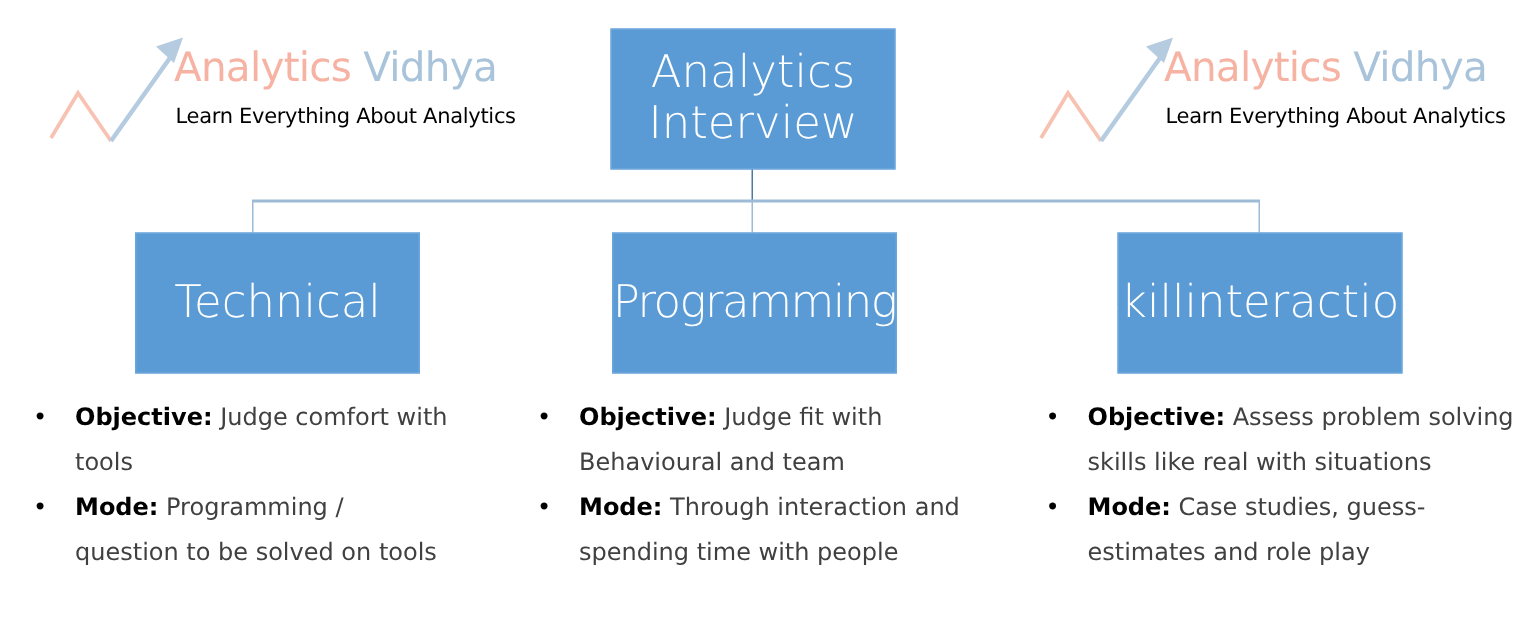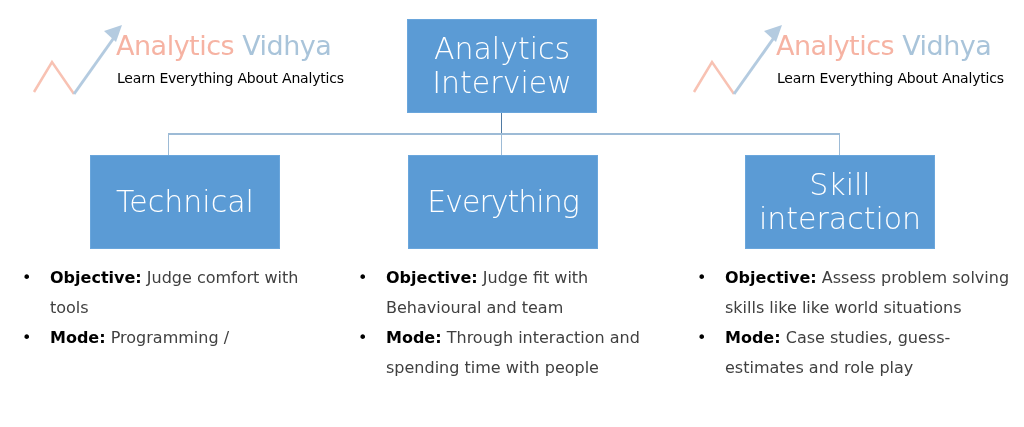--- a/index.html
+++ b/index.html
@@ -49,33 +49,33 @@
 <div class="line dark" style="left:501px; top:113px; width:1px; height:21px;"></div>
 <div class="line" style="left:168px; top:133px; width:672px; height:2px;"></div>
 <div class="line" style="left:168px; top:134px; width:1px; height:21px;"></div>
 <div class="line" style="left:501px; top:134px; width:1px; height:21px;"></div>
 <div class="line" style="left:839px; top:134px; width:1px; height:21px;"></div>
 
 <div class="box" style="left:74px; top:155px; width:190px; height:94px; font-size:30px; flex-direction:column;margin-left:16px;">
   <div>Technical</div>
 </div>
 <div class="box" style="left:408px; top:155px; width:190px; height:94px; font-size:30px; flex-direction:column;">
-  <div style="letter-spacing:-1px;">Everything</div>
+  <div style="letter-spacing:-1px;">Programming</div>
 </div>
-<div class="box" style="left:745px; top:155px; width:190px; height:94px; font-size:30px; flex-direction:column;">
+<div class="box" style="left:745px; top:155px; width:190px; height:94px; font-size:30px; flex-direction:row;">
   <div>Skill</div>
   <div>interaction</div>
 </div>
 
 <ul class="bullets" style="left:22px; top:263px; width:300px;">
   <li><span class="dot">•</span><b>Objective:</b><span> Judge comfort with</span><br><span>tools</span></li>
-  <li><span class="dot">•</span><b>Mode:</b><span> Programming /</span><br><br></li>
+  <li><span class="dot">•</span><b>Mode:</b><span> Programming /</span><br><span>question to be solved on tools</span><br></li>
 </ul>
 
 <ul class="bullets" style="left:358px; top:263px; width:320px;">
   <li><span class="dot">•</span><b>Objective:</b><span> Judge fit with</span><br><span>Behavioural and team</span></li>
   <li><span class="dot">•</span><b>Mode:</b><span> Through interaction and</span><br><span>spending time with people</span></li>
 </ul>
 
 <ul class="bullets" style="left:697px; top:263px; width:327px;">
-  <li><span class="dot">•</span><b>Objective:</b><span> Assess problem solving</span><br><span>skills like like world situations</span></li>
+  <li><span class="dot">•</span><b>Objective:</b><span> Assess problem solving</span><br><span>skills like real with situations</span></li>
   <li><span class="dot">•</span><b>Mode:</b><span> Case studies, guess-</span><br><span>estimates and role play</span></li>
 </ul>
 
 </body></html>

